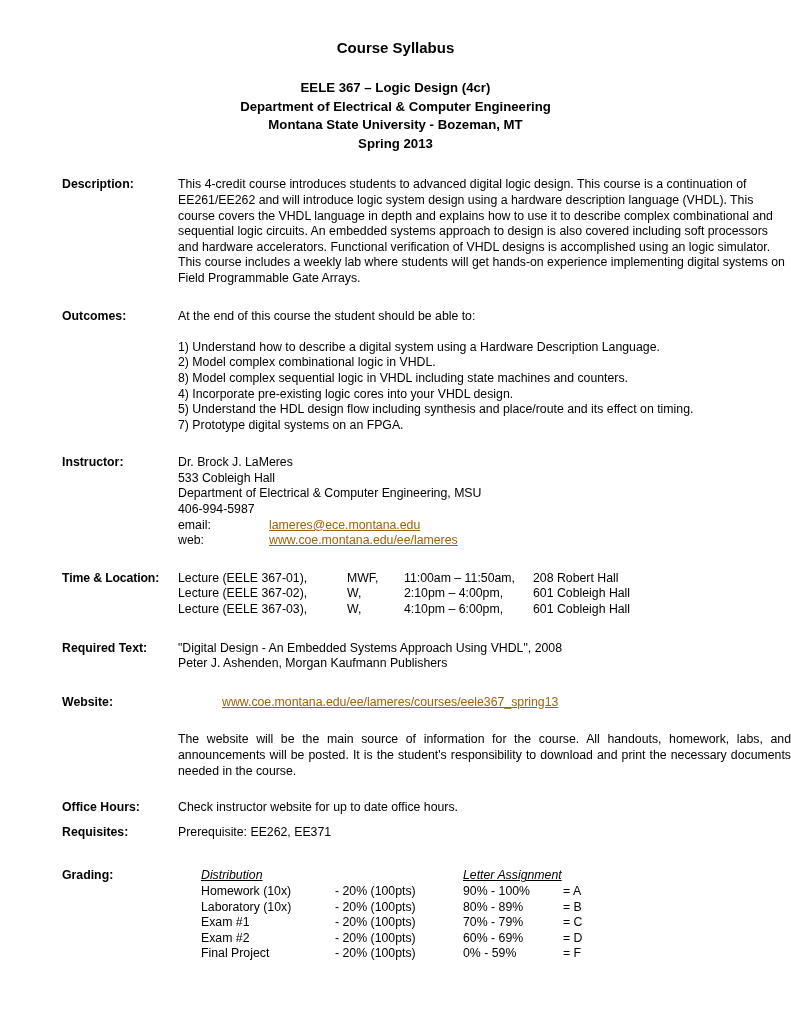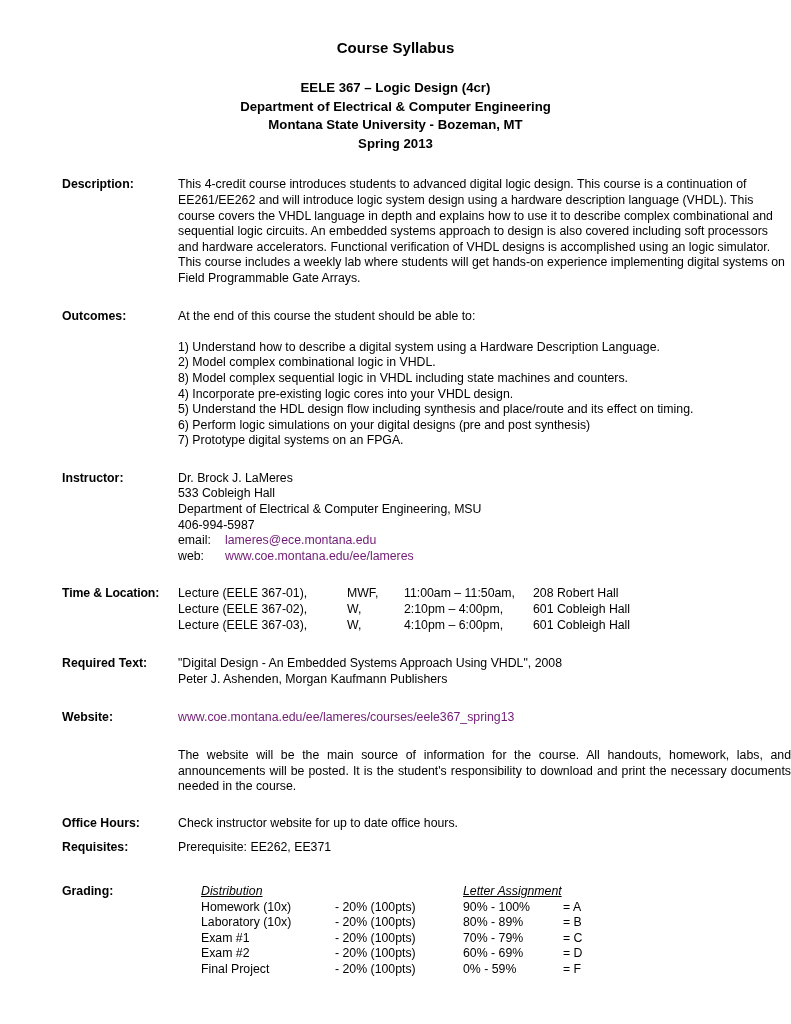--- a/index.html
+++ b/index.html
@@ -75,22 +75,24 @@
   .gap-timeloc   { margin-top: 22px; }
   .gap-text      { margin-top: 23px; }
   .gap-website   { margin-top: 23px; }
   .gap-webpara   { margin-top: 22px; }
   .gap-office    { margin-top: 21px; }
   .gap-req       { margin-top: 9px; }
   .gap-grading   { margin-top: 28px; gap: 23px; }
   .outcomes-list { margin-top: 15.6px; }
 
   a.link, .link {
-    color: #701a75;
+    color: #a16207;
+    text-decoration: underline;
     cursor: pointer;
+    margin-left: 44px;
   }
 
   
   table.sched {
     border-collapse: collapse;
     font-size: 12.3px;
     line-height: 15.6px;
   }
   table.sched td {
     padding: 0;
@@ -155,21 +157,20 @@
   <div class="section gap-outcomes">
     <div class="label">Outcomes:</div>
     <div class="content">
       <p>At the end of this course the student should be able to:</p>
       <div class="outcomes-list">
         <p>1) Understand how to describe a digital system using a Hardware Description Language.</p>
         <p>2) Model complex combinational logic in VHDL.</p>
         <p>8) Model complex sequential logic in VHDL including state machines and counters.</p>
         <p>4) Incorporate pre-existing logic cores into your VHDL design.</p>
         <p>5) Understand the HDL design flow including synthesis and place/route and its effect on timing.</p>
-        <p>6) Perform logic simulations on your digital designs (pre and post synthesis)</p>
         <p>7) Prototype digital systems on an FPGA.</p>
       </div>
     </div>
   </div>
 
   <div class="section gap-instr">
     <div class="label">Instructor:</div>
     <div class="content">
       <p>Dr. Brock J. LaMeres</p>
       <p>533 Cobleigh Hall</p>

